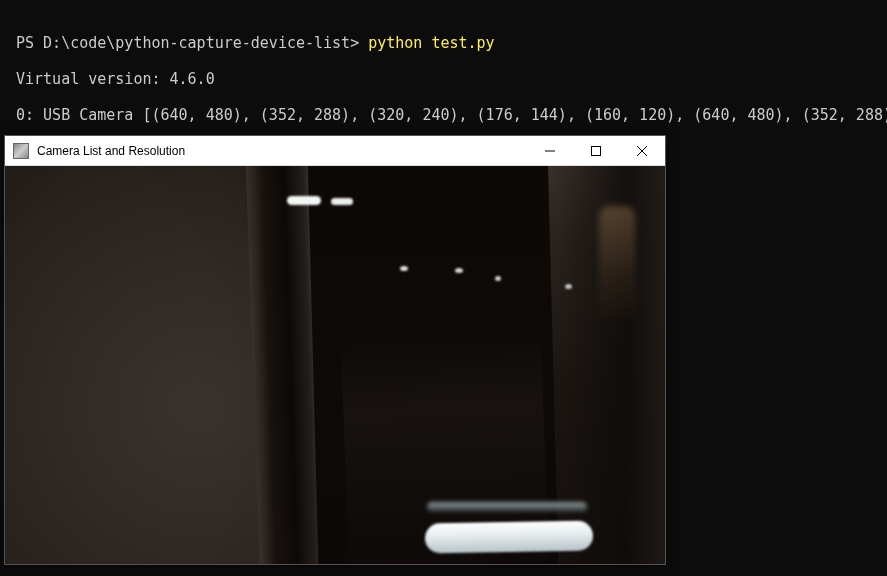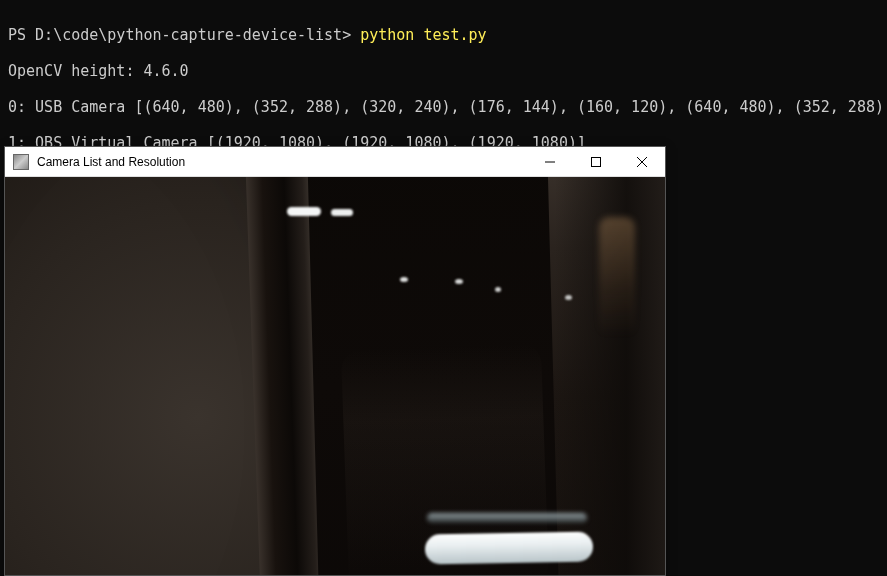--- a/index.html
+++ b/index.html
@@ -8,31 +8,31 @@
       height: 576px;
       background: #0c0c0c;
       font-family: Consolas, monospace;
       font-size: 15px;
       line-height: 18px;
       color: #cccccc;
       overflow: hidden;
       position: relative;
     }
     .terminal {
-      padding: 8px;
+      padding: 16px;
       white-space: pre;
     }
     .prompt-prefix { color: #cccccc; }
     .prompt-command { color: #ffee58; }
     .line { display: block; }
     
     .window {
       position: absolute;
       left: 4px;
-      top: 146px;
+      top: 135px;
       width: 662px;
       height: 430px;
       background: #f0f0f0;
       border: 1px solid #555;
       box-shadow: 0 2px 8px rgba(0,0,0,0.5);
     }
     .titlebar {
       height: 30px;
       background: #ffffff;
       display: flex;
@@ -194,21 +194,21 @@
       background: linear-gradient(180deg, rgba(196,150,100,0.35) 0%, rgba(150,110,70,0.15) 60%, transparent 100%);
       filter: blur(3px);
       border-radius: 10px;
     }
   </style>
 </head>
 <body>
 
 <div class="terminal">
 <span class="line"><span class="prompt-prefix">PS D:\code\python-capture-device-list&gt; </span><span class="prompt-command">python test.py</span></span>
-<span class="line">OpenCV height: 4.6.0</span>
+<span class="line">Virtual version: 4.6.0</span>
 <span class="line">0: USB Camera [(640, 480), (352, 288), (320, 240), (176, 144), (160, 120), (640, 480), (352, 288),</span>
 <span class="line">1: OBS Virtual Camera [(1920, 1080), (1920, 1080), (1920, 1080)]</span>
 <span class="line">Select a camera (0 to 1): 0</span>
 <span class="line">Default width: 640.0, height: 480.0</span>
 </div>
 
 <div class="window">
   <div class="titlebar">
     <div class="app-icon"></div>
     <div class="window-title">Camera List and Resolution</div>

